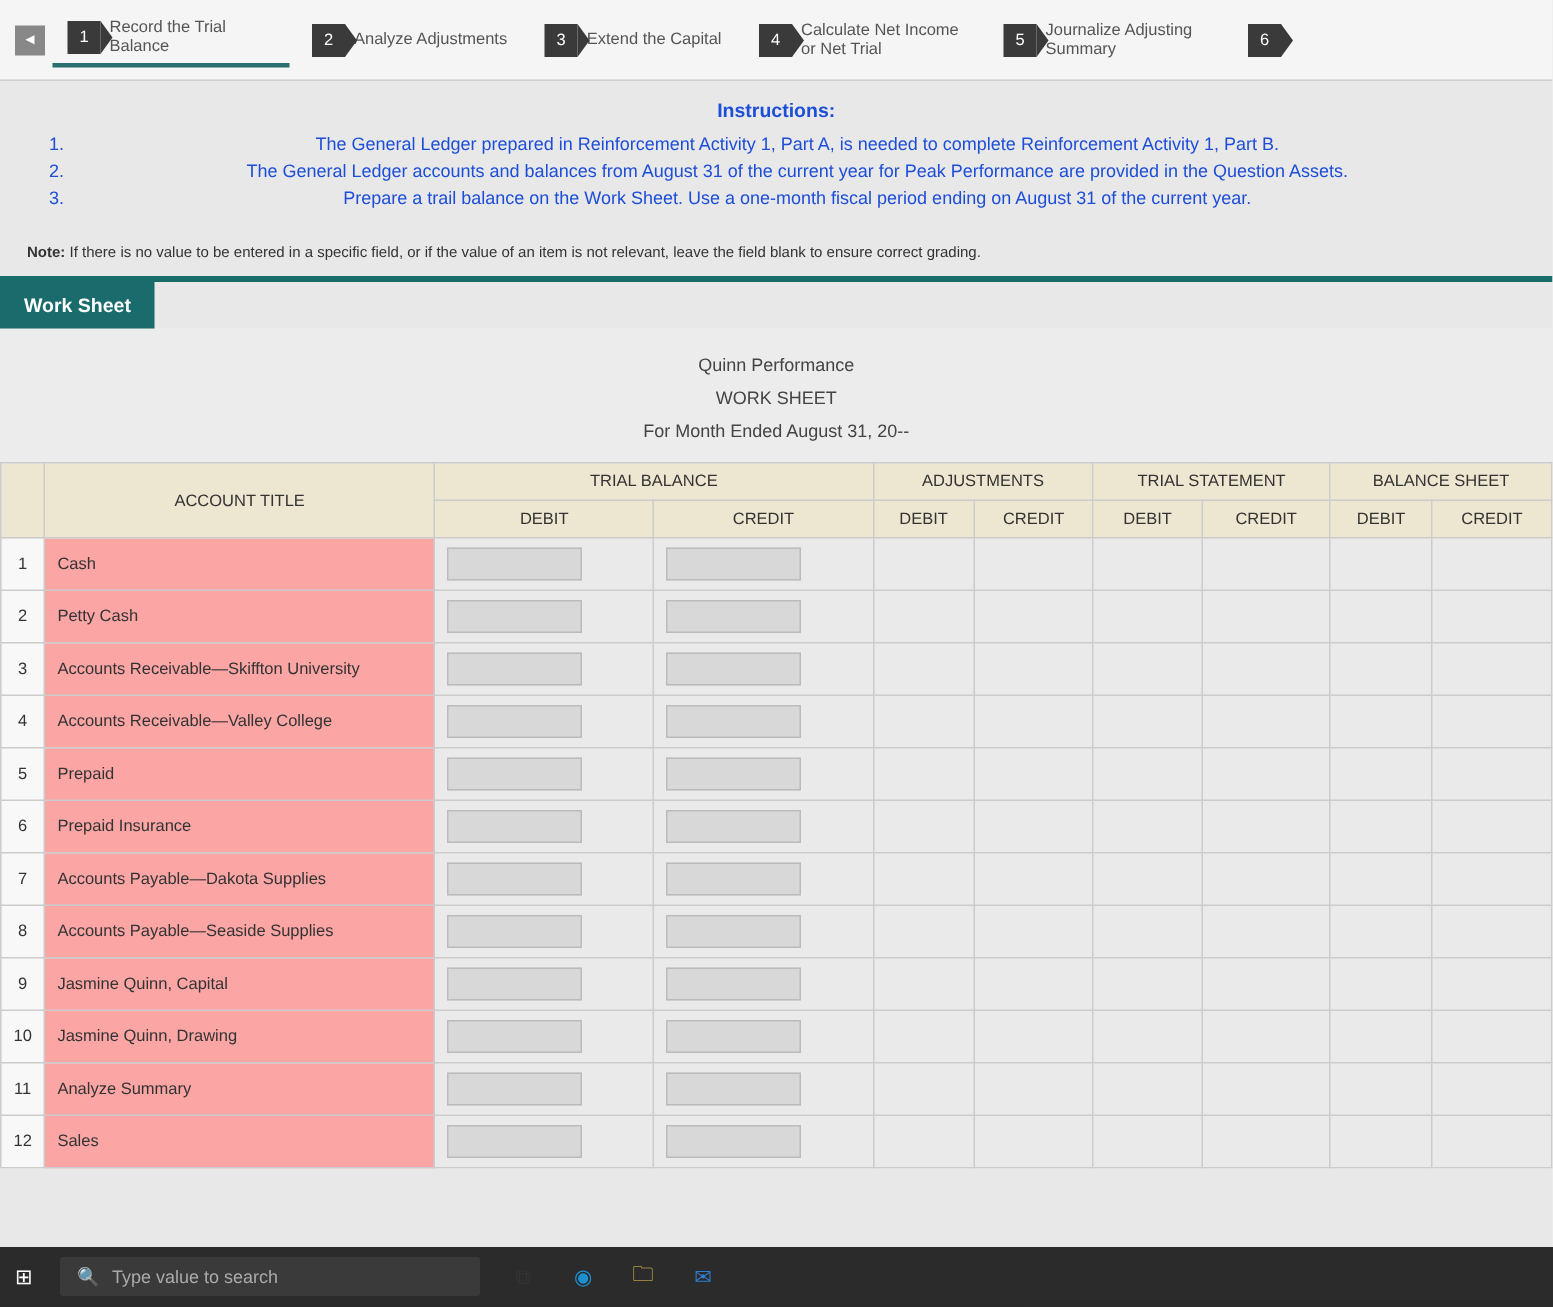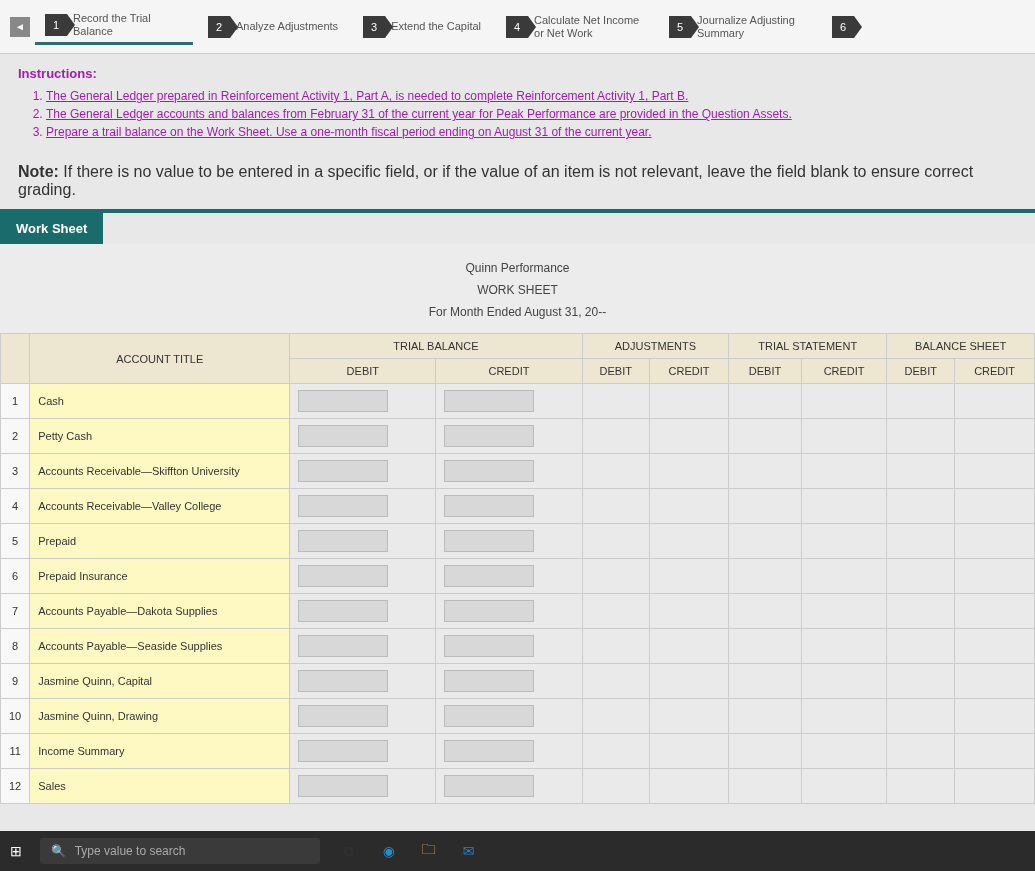--- a/index.html
+++ b/index.html
@@ -59,35 +59,35 @@
     }
     .step-label {
       font-size: 11px;
       color: #555;
       max-width: 110px;
       line-height: 1.2;
     }
     .instructions-section {
       padding: 12px 18px;
       font-size: 12px;
-      color: #a21caf;
+      color: #1d4ed8;
+      text-align: center;
     }
     .instructions-section h4 {
       font-size: 13px;
       margin-bottom: 6px;
       font-weight: bold;
     }
     .instructions-section ol {
       margin-left: 28px;
       line-height: 1.5;
-      text-decoration: underline;
     }
     .note {
       padding: 10px 18px;
-      font-size: 16px;
+      font-size: 10px;
     }
     .note b { font-weight: bold; }
     .worksheet-tab {
       background: #1a6b6b;
       color: #fff;
       display: inline-block;
       padding: 8px 16px;
       font-weight: bold;
       font-size: 13px;
     }
@@ -121,21 +121,21 @@
     }
     .acct-title-col { width: 260px; text-align: left; }
     .row-num { width: 28px; text-align: center; background: #f8f8f8; }
     .input-cell {
       background: #d8d8d8;
       height: 22px;
       border: 1px solid #bbb;
       width: 90px;
     }
     .data-cell { background: #eaeaea; }
-    td.account-name { text-align: left; background: #fef9c3; }
+    td.account-name { text-align: left; background: #fca5a5; }
     .taskbar {
       position: fixed;
       bottom: 0;
       left: 0;
       right: 0;
       height: 40px;
       background: #2b2b2b;
       display: flex;
       align-items: center;
       padding: 0 10px;
@@ -172,37 +172,37 @@
   <div class="step">
     <div class="step-num">2</div>
     <div class="step-label">Analyze Adjustments</div>
   </div>
   <div class="step">
     <div class="step-num">3</div>
     <div class="step-label">Extend the Capital</div>
   </div>
   <div class="step">
     <div class="step-num">4</div>
-    <div class="step-label">Calculate Net Income or Net Work</div>
+    <div class="step-label">Calculate Net Income or Net Trial</div>
   </div>
   <div class="step">
     <div class="step-num">5</div>
     <div class="step-label">Journalize Adjusting Summary</div>
   </div>
   <div class="step">
     <div class="step-num">6</div>
     <div class="step-label"></div>
   </div>
 </div>
 
 <div class="instructions-section">
   <h4>Instructions:</h4>
   <ol>
     <li>The General Ledger prepared in Reinforcement Activity 1, Part A, is needed to complete Reinforcement Activity 1, Part B.</li>
-    <li>The General Ledger accounts and balances from February 31 of the current year for Peak Performance are provided in the Question Assets.</li>
+    <li>The General Ledger accounts and balances from August 31 of the current year for Peak Performance are provided in the Question Assets.</li>
     <li>Prepare a trail balance on the Work Sheet. Use a one-month fiscal period ending on August 31 of the current year.</li>
   </ol>
 </div>
 
 <div class="note">
   <b>Note:</b>
   <span>If there is no value to be entered in a specific field, or if the value of an item is not relevant, leave the field blank to ensure correct grading.</span>
 </div>
 
 <div class="worksheet-bar"></div>
@@ -391,21 +391,21 @@
         </td>
         <td class="data-cell"></td>
         <td class="data-cell"></td>
         <td class="data-cell"></td>
         <td class="data-cell"></td>
         <td class="data-cell"></td>
         <td class="data-cell"></td>
       </tr>
       <tr>
         <td class="row-num">11</td>
-        <td class="account-name">Income Summary</td>
+        <td class="account-name">Analyze Summary</td>
         <td class="data-cell">
           <div class="input-cell"></div>
         </td>
         <td class="data-cell">
           <div class="input-cell"></div>
         </td>
         <td class="data-cell"></td>
         <td class="data-cell"></td>
         <td class="data-cell"></td>
         <td class="data-cell"></td>

